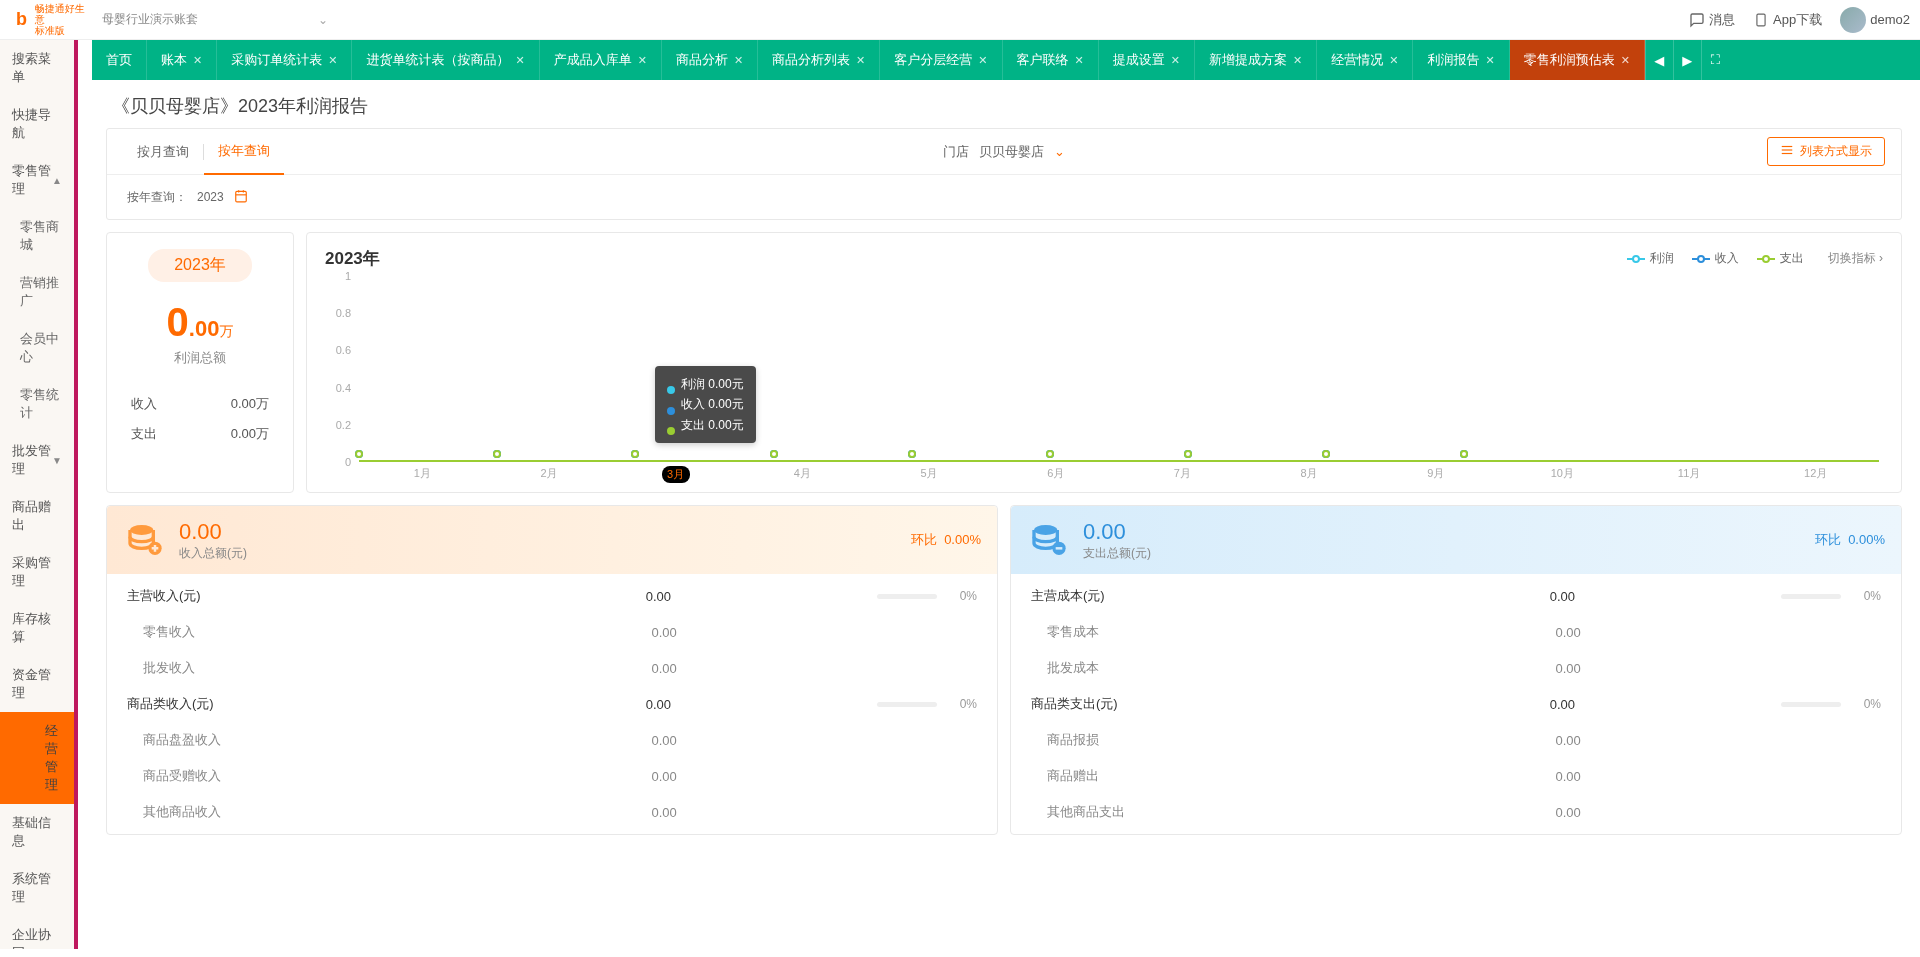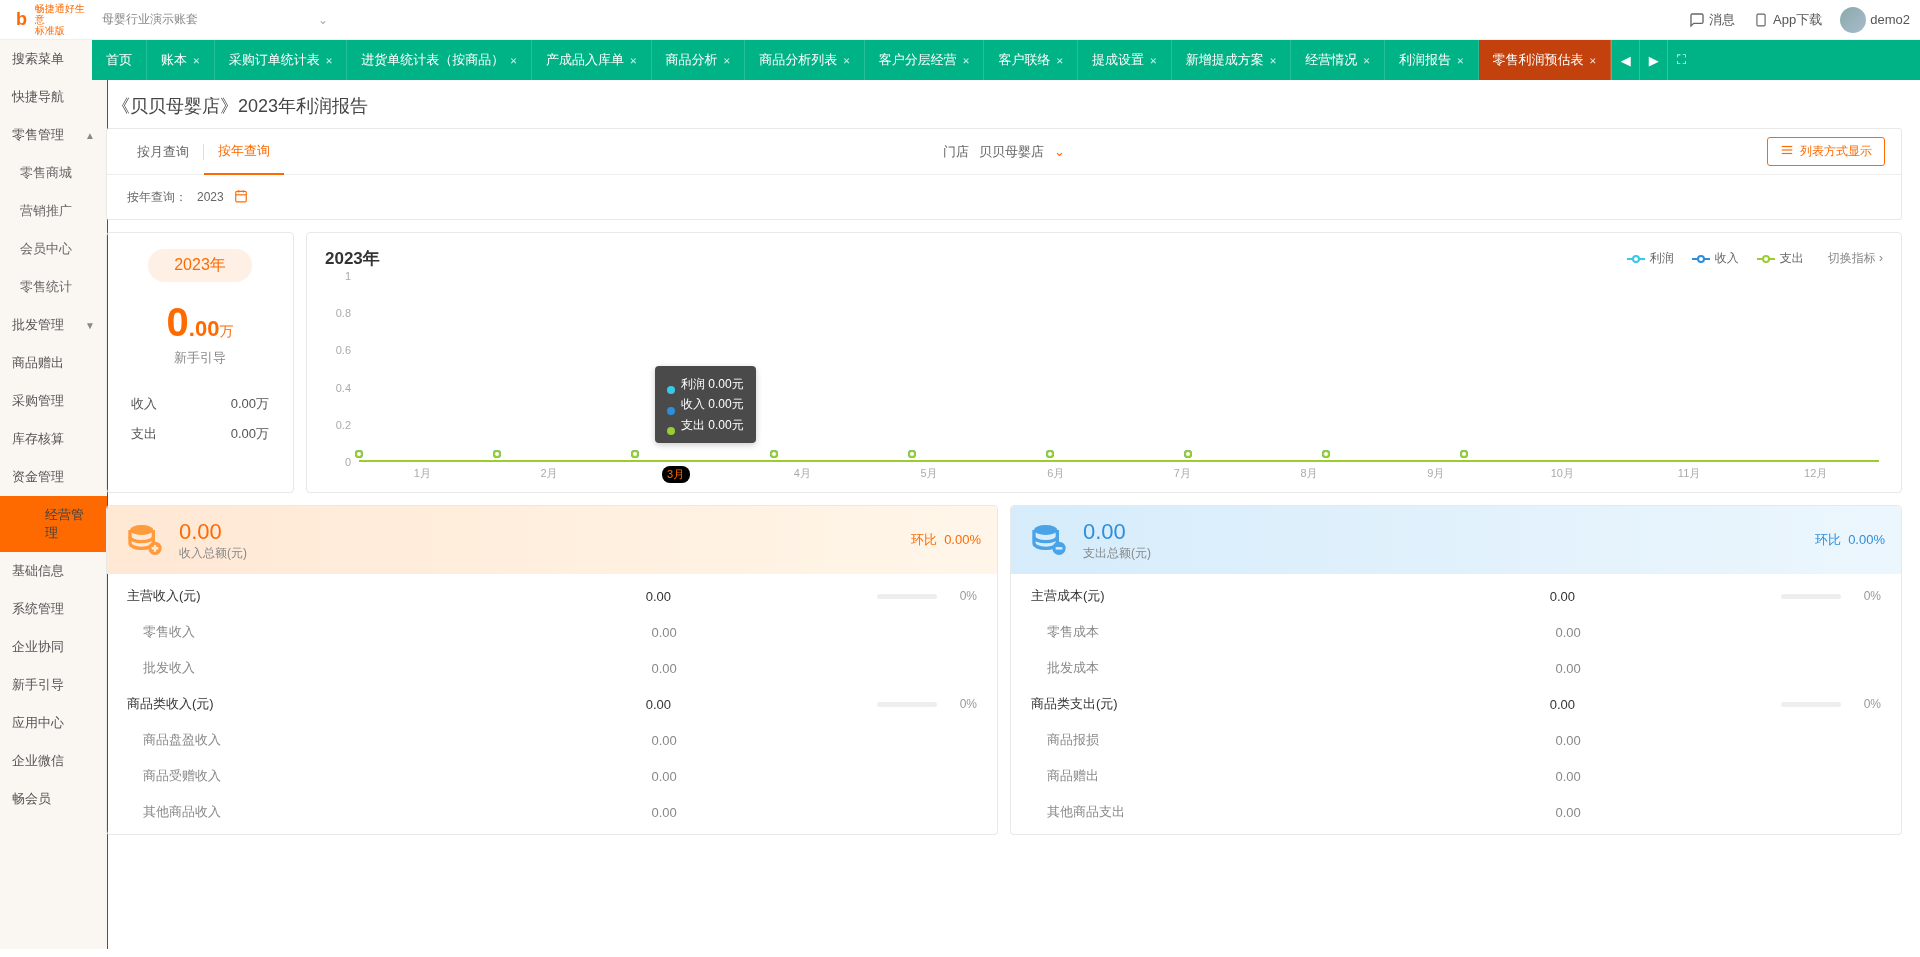--- a/index.html
+++ b/index.html
@@ -11,29 +11,29 @@
 .logo-icon { width:24px; height:24px; border-radius:4px; display:flex; align-items:center; justify-content:center; color:#ff6a00; font-weight:bold; font-size:18px; }
 .logo-text { font-size:10px; color:#ff6a00; display:flex; flex-direction:column; line-height:1.1; }
 .account-select { flex:1; display:flex; align-items:center; color:#888; font-size:12px; padding-left:10px; }
 .chev-down { margin-left:120px; color:#aaa; }
 .header-right { display:flex; align-items:center; gap:18px; color:#555; font-size:13px; }
 .hr-item { display:flex; align-items:center; gap:4px; cursor:pointer; }
 .avatar { width:26px; height:26px; border-radius:50%; background:linear-gradient(135deg,#8aa,#abc); }
 .hr-icon { width:16px; height:16px; display:inline-flex; align-items:center; justify-content:center; }
 
 
-.sidebar { position:absolute; top:40px; left:0; bottom:8px; width:108px; background:#faf7f3; border-right:1px solid #be185d; overflow-y:auto; }
+.sidebar { position:absolute; top:40px; left:0; bottom:8px; width:78px; background:#faf7f3; border-right:4px solid #be185d; overflow-y:auto; }
 .side-item { padding:10px 12px; color:#555; font-size:13px; cursor:pointer; display:flex; align-items:center; justify-content:space-between; }
 .side-item.sub { padding-left:20px; color:#666; }
 .side-item.active { background:#ff6a00; color:#404040;padding-left:45px; }
 .side-arrow { font-size:10px; color:#888; }
 
 
 .tabs { position:absolute; top:40px; left:92px; right:0; height:40px; background:#00b386; display:flex; align-items:stretch; color:#fff; font-size:13px; }
-.tab { padding:0 14px; display:flex; align-items:center; gap:6px; border-right:1px solid rgba(255,255,255,.15); cursor:pointer; white-space:nowrap;font-family:Liberation Mono, monospace; }
+.tab { padding:0 14px; display:flex; align-items:center; gap:6px; border-right:1px solid rgba(255,255,255,.15); cursor:pointer; white-space:nowrap; }
 .tab.active { background:#c2410c; }
 .tab .x { font-size:11px; opacity:.8; }
 .tabs-ctrl { width:28px; display:flex; align-items:center; justify-content:center; border-left:1px solid rgba(255,255,255,.2); cursor:pointer; }
 
 
 .main { position:absolute; top:80px; left:92px; right:0; bottom:0; overflow:auto; padding:0 4px 20px 0; }
 .title-bar { display:flex; align-items:center; padding:14px 20px 10px; }
 .page-title { font-size:18px; color:#444; font-weight:500; }
 .filter-bar { margin:0 14px; border:1px solid #e8e8e8; border-radius:3px; background:#fff; }
 .filter-top { display:flex; align-items:center; height:46px; padding:0 16px; border-bottom:1px solid #eee; position:relative; }
@@ -308,21 +308,21 @@
       </span>
     </div>
   </div>
 
   <div class="row2">
     <div class="year-card">
       <div class="year-badge">2023年</div>
       <div class="big-zero">
         <span>0</span><span class="dec">.00</span><span class="wan">万</span>
       </div>
-      <div class="prof-label">新手引导</div>
+      <div class="prof-label">利润总额</div>
       <div style="height:22px"></div>
       <div class="kv">
         <span>收入</span>
           <span>0.00万</span>
       </div>
       <div class="kv">
         <span>支出</span>
           <span>0.00万</span>
       </div>
     </div>

